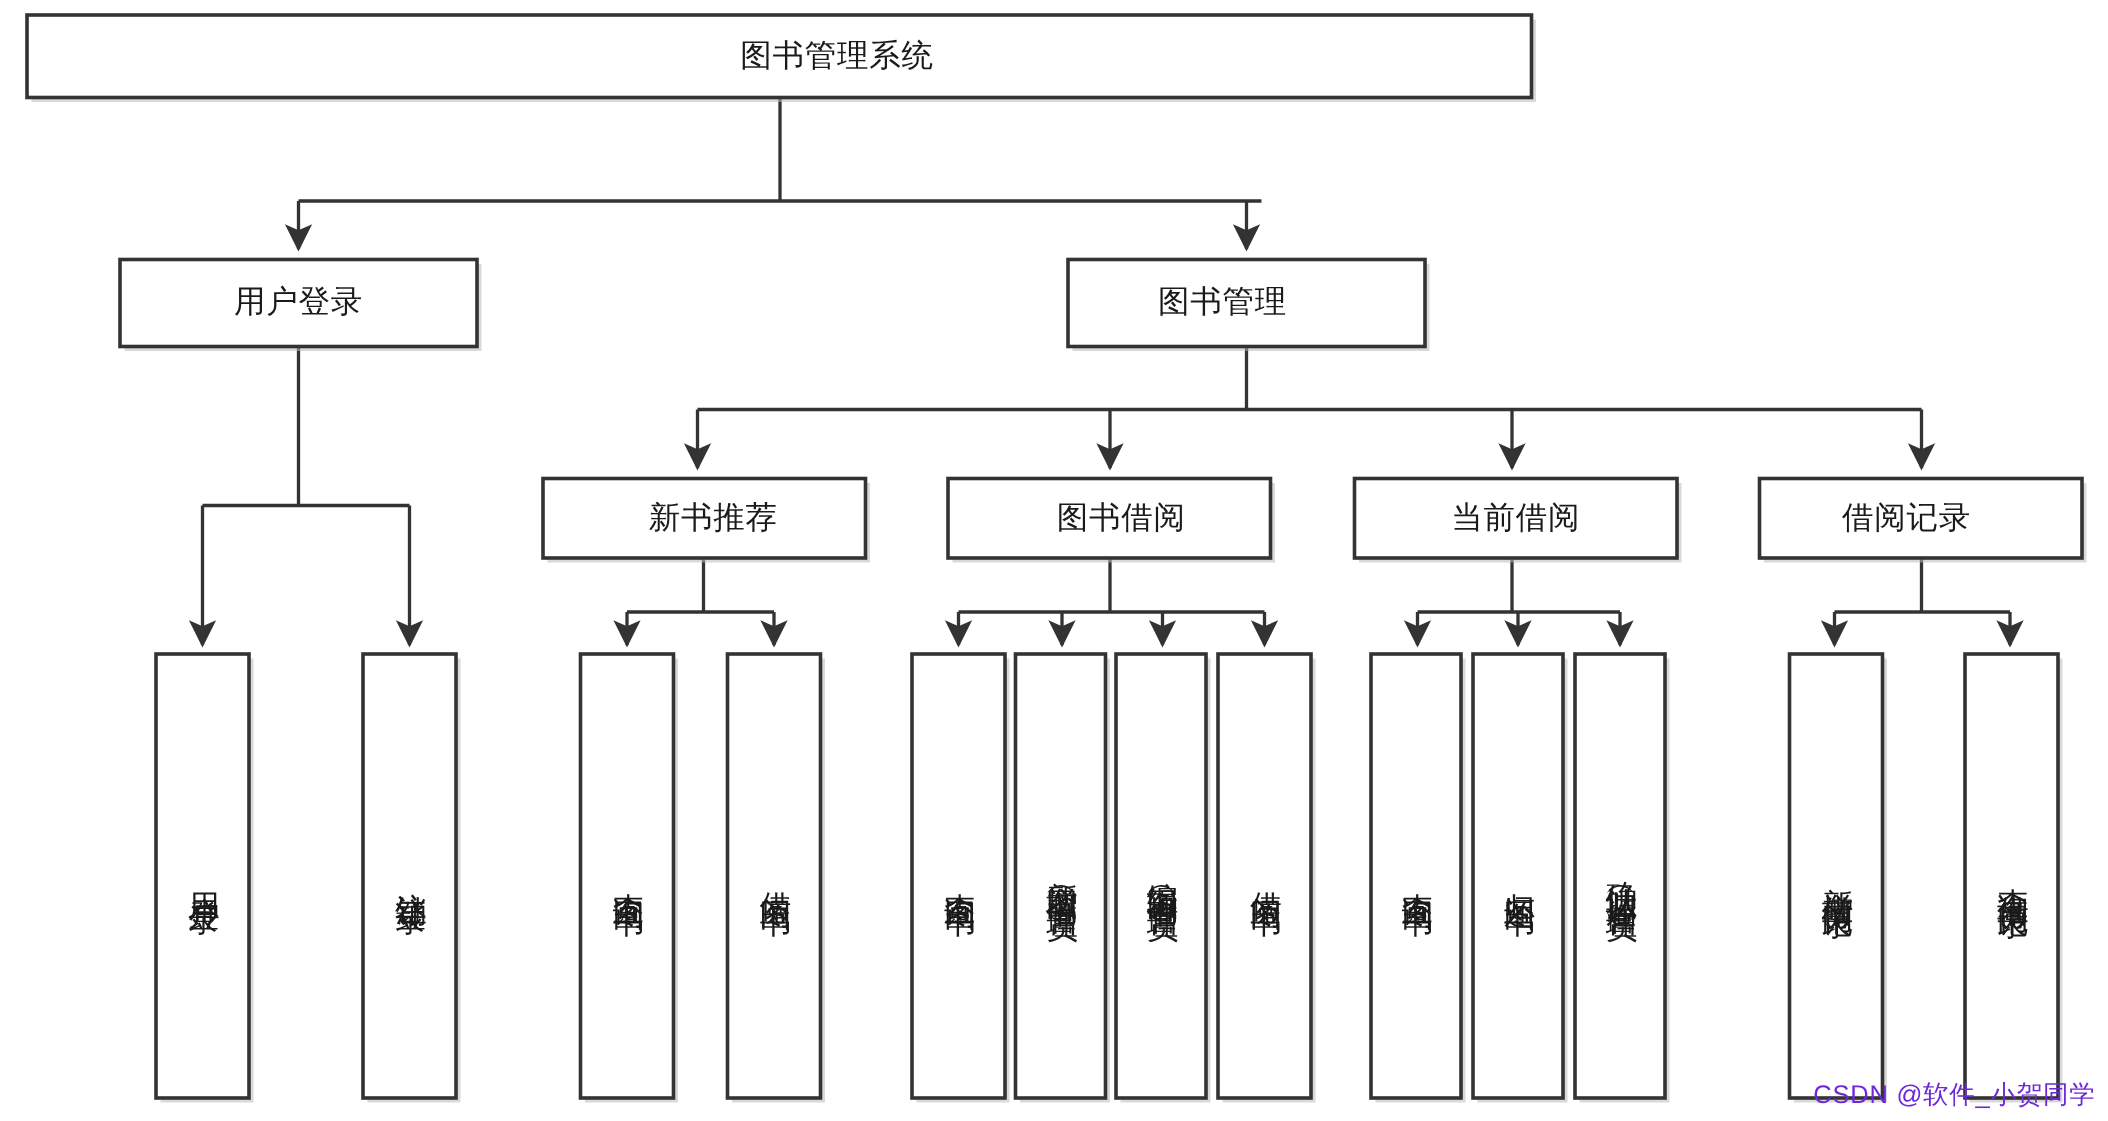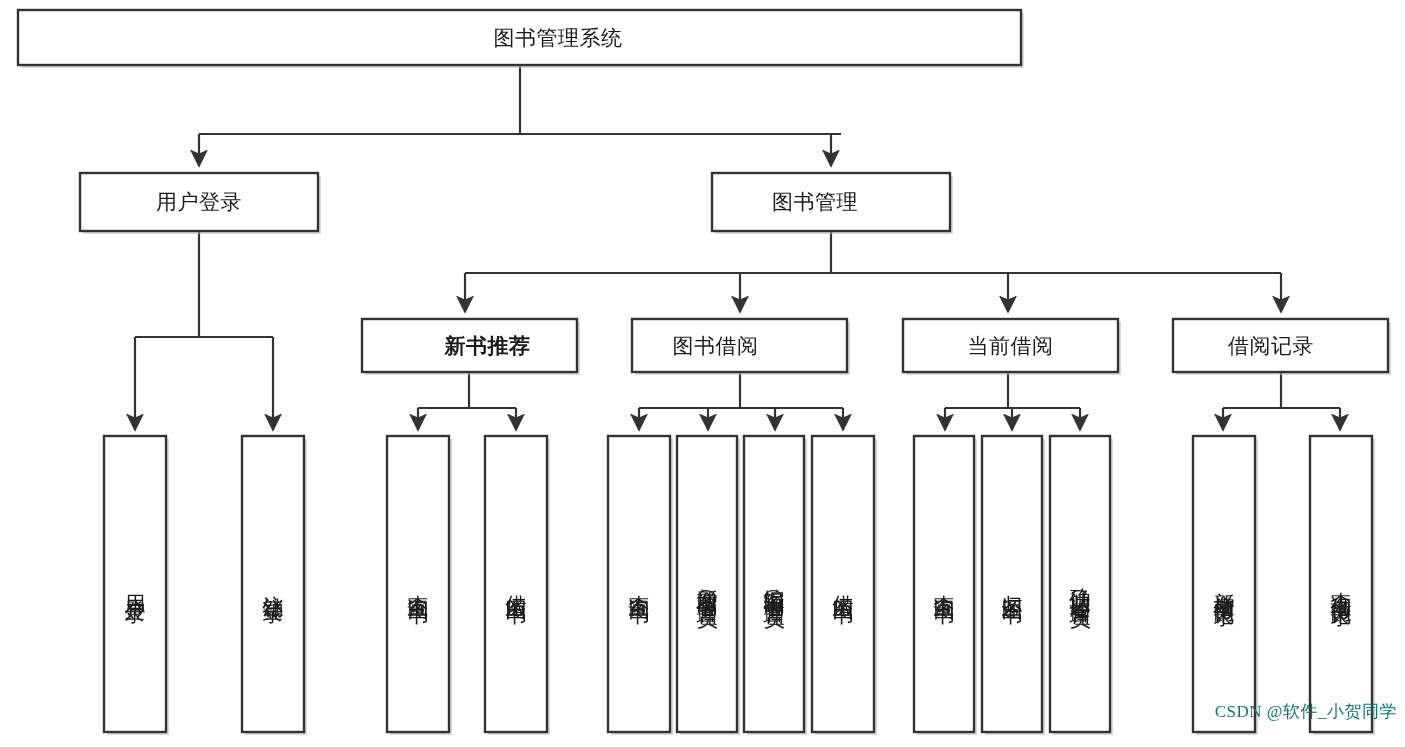--- a/index.html
+++ b/index.html
@@ -63,24 +63,24 @@
     writing-mode: vertical-rl;
     text-orientation: upright;
     font-size: 21px;
     letter-spacing: 3px;
     line-height: 1.15;
     white-space: nowrap;
   }
   .watermark {
     position: absolute;
     right: 8px;
-    bottom: 24px;
+    bottom: 6px;
     font-size: 17px;
-    color: #0f766e;
-    font-family: Liberation Serif, serif;
+    color: #6d28d9;
+    font-family: Liberation Sans, sans-serif;
     letter-spacing: .5px;
     white-space: nowrap;
   }
 </style>
 </head>
 <body>
 
 <div id="diagram-root">
 
   <svg class="flow" viewBox="0 0 1405 747">
@@ -195,22 +195,22 @@
       <rect class="node-shadow" x="1313" y="439" width="62" height="296"></rect>
       <rect class="node-box" x="1310" y="436" width="62" height="296"></rect>
     </g>
   </svg>
 
   <div class="node-label horiz" style="left:18px;  top:10px;  width:1080px; height:55px;">图书管理系统</div>
 
   <div class="node-label horiz" style="left:80px;  top:173px; width:238px; height:58px;">用户登录</div>
   <div class="node-label horiz" style="left:712px; top:173px; width:206px; height:58px;">图书管理</div>
 
-  <div class="node-label horiz" style="left:380px;  top:319px; width:215px; height:53px;font-weight:bold;">新书推荐</div>
-  <div class="node-label horiz" style="left:600px;  top:319px; width:231px; height:53px;">图书借阅</div>
+  <div class="node-label horiz" style="left:368px;  top:319px; width:215px; height:53px;">新书推荐</div>
+  <div class="node-label horiz" style="left:632px;  top:319px; width:231px; height:53px;">图书借阅</div>
   <div class="node-label horiz" style="left:903px;  top:319px; width:215px; height:53px;">当前借阅</div>
   <div class="node-label horiz" style="left:1173px; top:319px; width:196px; height:53px;">借阅记录</div>
 
   <div class="node-label vert" style="left:104px;  top:436px; width:62px; height:296px;">用户登录</div>
   <div class="node-label vert" style="left:242px;  top:436px; width:62px; height:296px;">注销登录</div>
   <div class="node-label vert" style="left:387px;  top:436px; width:62px; height:296px;">查询图书</div>
   <div class="node-label vert" style="left:485px;  top:436px; width:62px; height:296px;">借阅图书</div>
   <div class="node-label vert" style="left:608px;  top:436px; width:62px; height:296px;">查询图书</div>
   <div class="node-label vert" style="left:677px;  top:436px; width:60px; height:296px;">新增图书（管理员）</div>
   <div class="node-label vert" style="left:744px;  top:436px; width:60px; height:296px;">编辑图书（管理员）</div>

